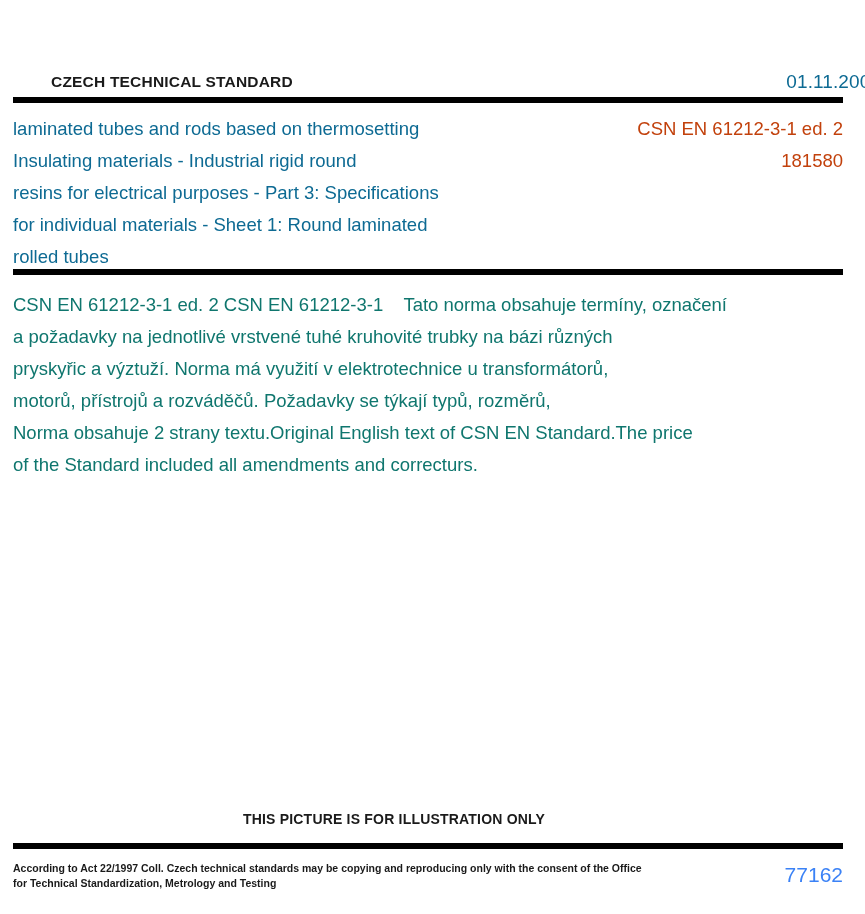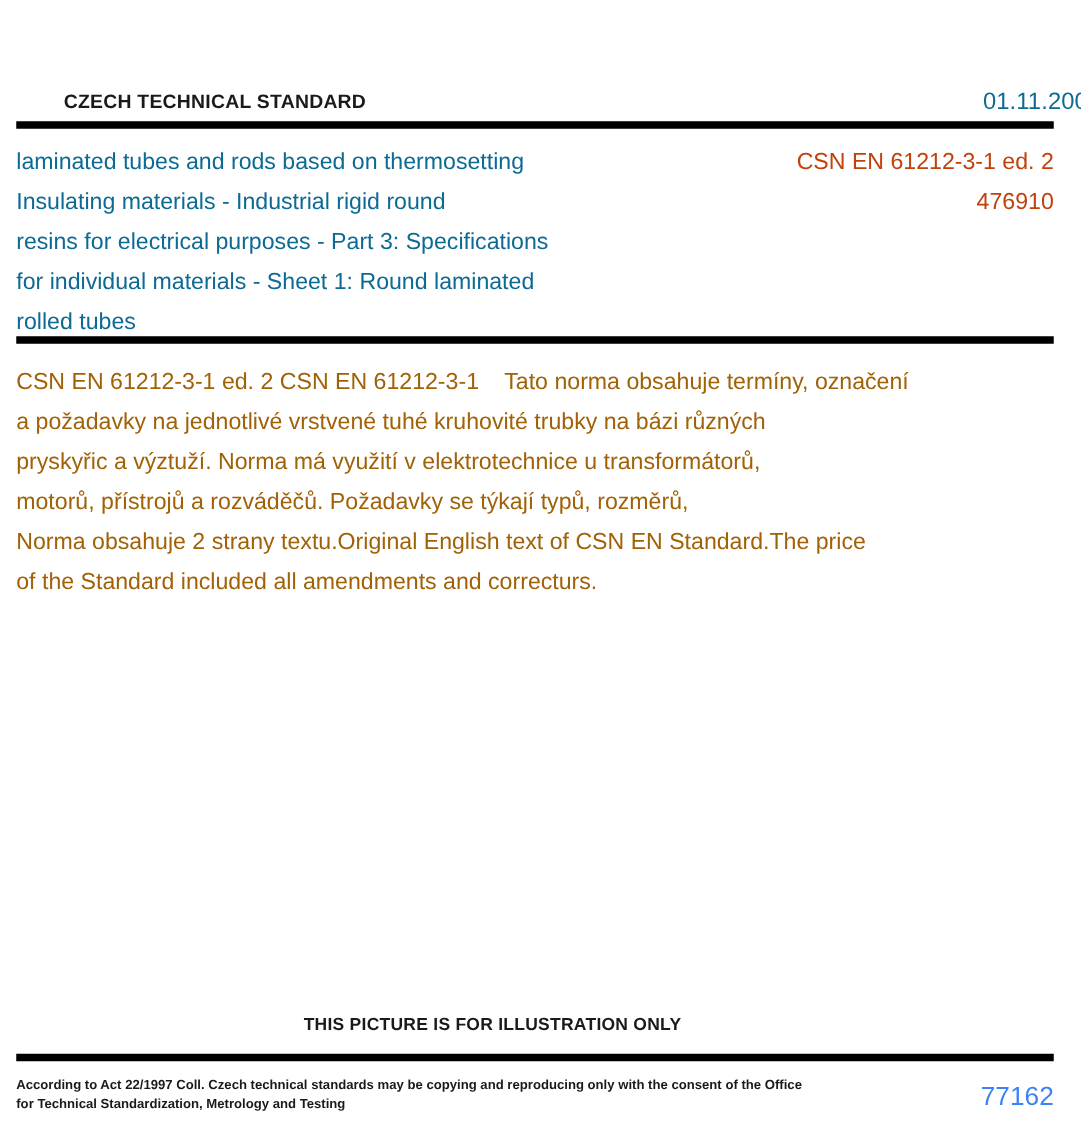--- a/index.html
+++ b/index.html
@@ -95,21 +95,21 @@
   .title-right .tline { white-space: nowrap; }
 
   
   .body-block {
     position: absolute;
     left: 13px;
     top: 289px;
     width: 838px;
     font-size: 18.5px;
     line-height: 32px;
-    color: #a16207;
+    color: #0f766e;
   }
   .body-block .bline { white-space: pre; }
 
   
   .illustration-note {
     position: absolute;
     left: 13px;
     top: 811px;
     width: 762px;
     text-align: center;
@@ -120,21 +120,21 @@
     white-space: nowrap;
   }
 
   
   .footer {
     position: absolute;
     left: 13px;
     top: 861px;
     width: 830px;
     display: flex;
-    align-items: flex-end;
+    align-items: center;
     justify-content: space-between;
   }
   .footer-legal {
     font-size: 10.5px;
     line-height: 14.5px;
     font-weight: bold;
     color: #1a1a1a;
     max-width: 640px;
   }
   .footer-legal .fline { white-space: nowrap; }
@@ -160,21 +160,21 @@
   <div class="title-block">
     <div class="title-left">
       <div class="tline">laminated tubes and rods based on thermosetting</div>
       <div class="tline">Insulating materials - Industrial rigid round</div>
       <div class="tline">resins for electrical purposes - Part 3: Specifications</div>
       <div class="tline">for individual materials - Sheet 1: Round laminated</div>
       <div class="tline">rolled tubes</div>
     </div>
     <div class="title-right">
       <div class="tline">CSN EN 61212-3-1 ed. 2</div>
-      <div class="tline">476910</div>
+      <div class="tline">181580</div>
     </div>
   </div>
 
   <div class="rule rule-mid"></div>
 
   <div class="body-block">
     <div class="bline">CSN EN 61212-3-1 ed. 2 CSN EN 61212-3-1    Tato norma obsahuje termíny, označení</div>
     <div class="bline">a požadavky na jednotlivé vrstvené tuhé kruhovité trubky na bázi různých</div>
     <div class="bline">pryskyřic a výztuží. Norma má využití v elektrotechnice u transformátorů,</div>
     <div class="bline">motorů, přístrojů a rozváděčů. Požadavky se týkají typů, rozměrů,</div>

